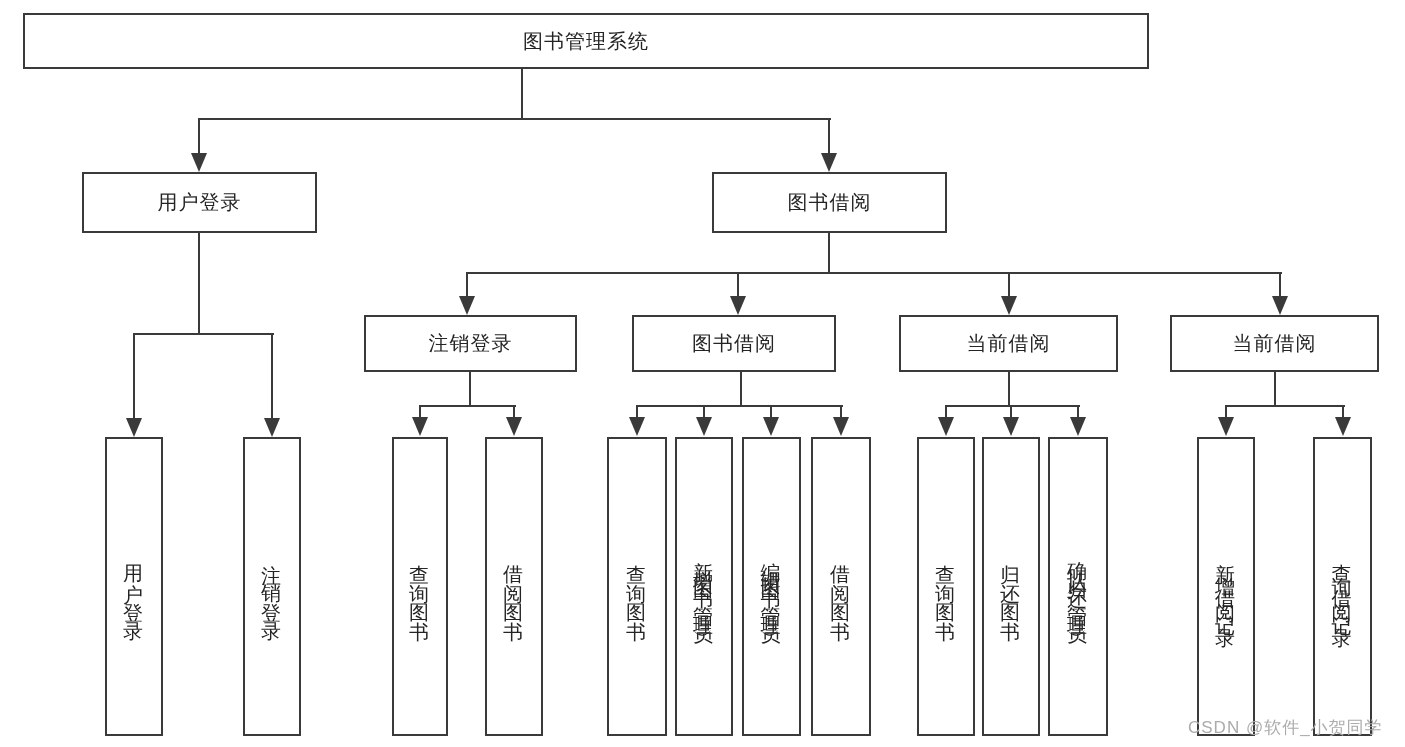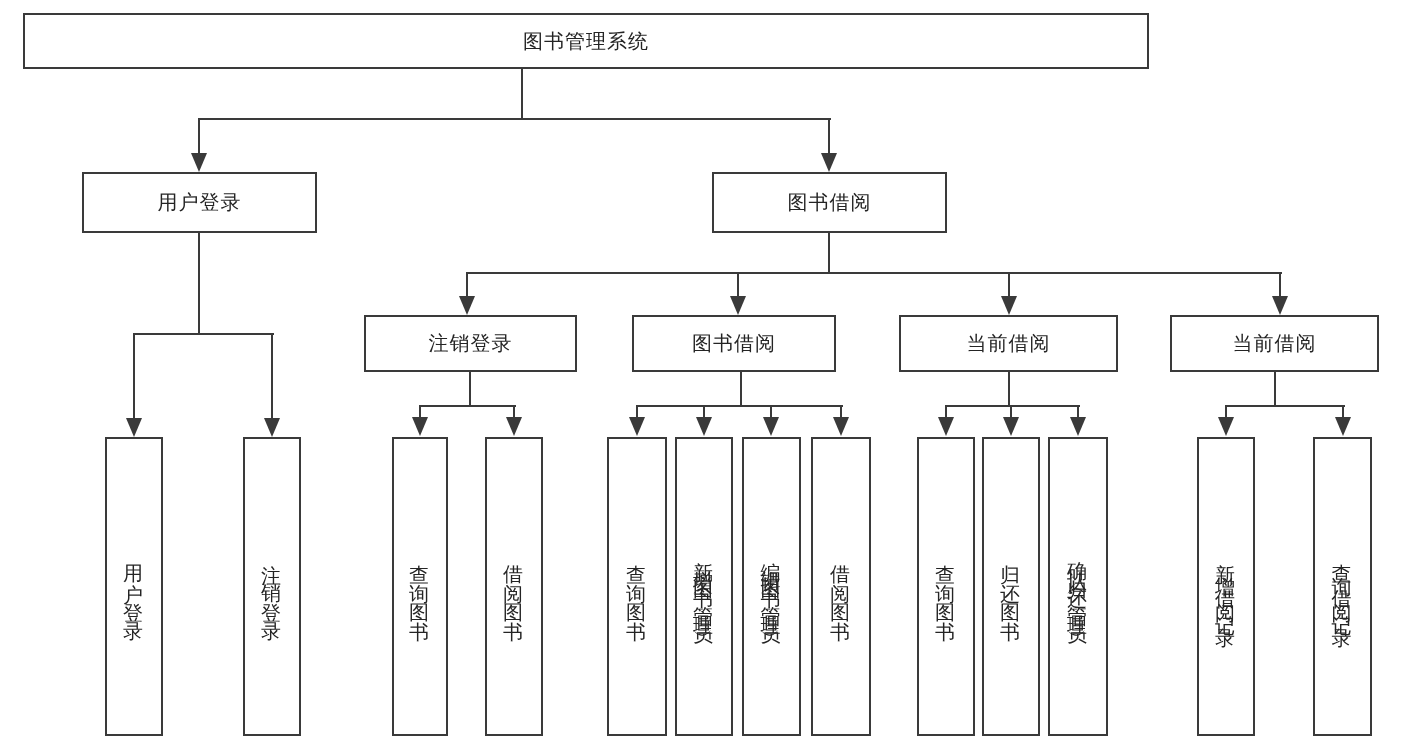--- a/index.html
+++ b/index.html
@@ -177,14 +177,15 @@
     <span class="vtext ls9">确认归还（管理员）</span>
   </div>
 
   <div class="box" style="left:1197px;top:437px;width:58px;height:299px">
     <span class="vtext ls6">新增借阅记录</span>
   </div>
   <div class="box" style="left:1313px;top:437px;width:59px;height:299px">
     <span class="vtext ls6">查询借阅记录</span>
   </div>
 
+  <div class="watermark">CSDN @软件_小贺同学</div>
 
 </div>
 
 </body></html>

